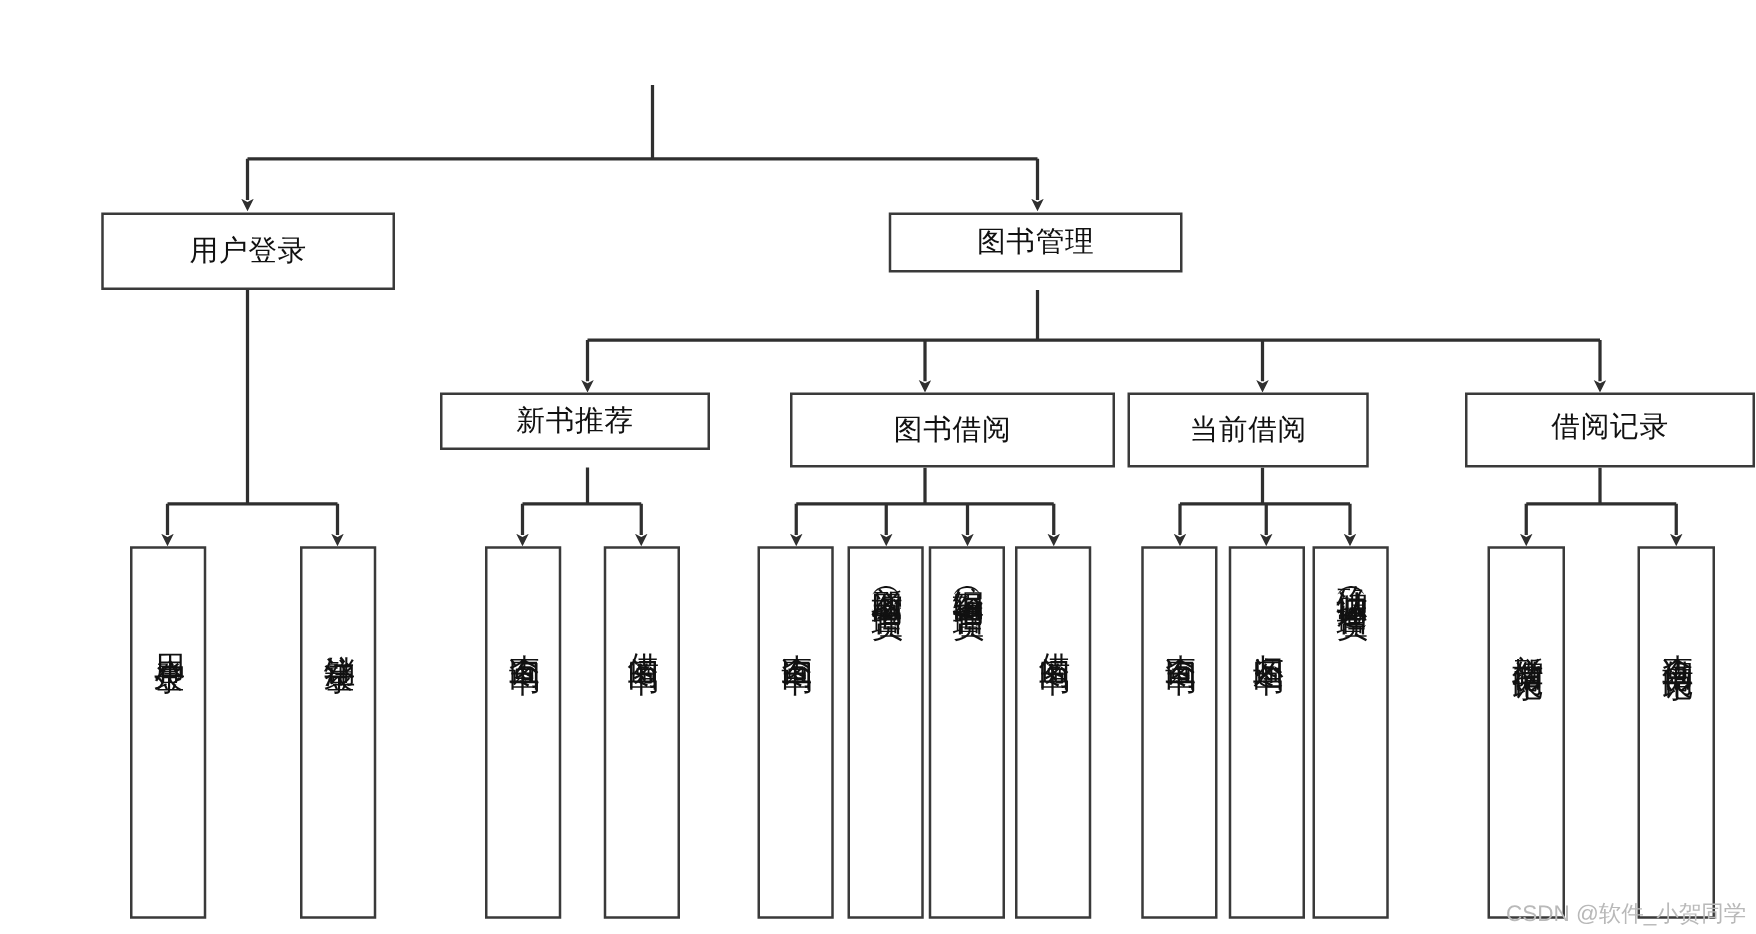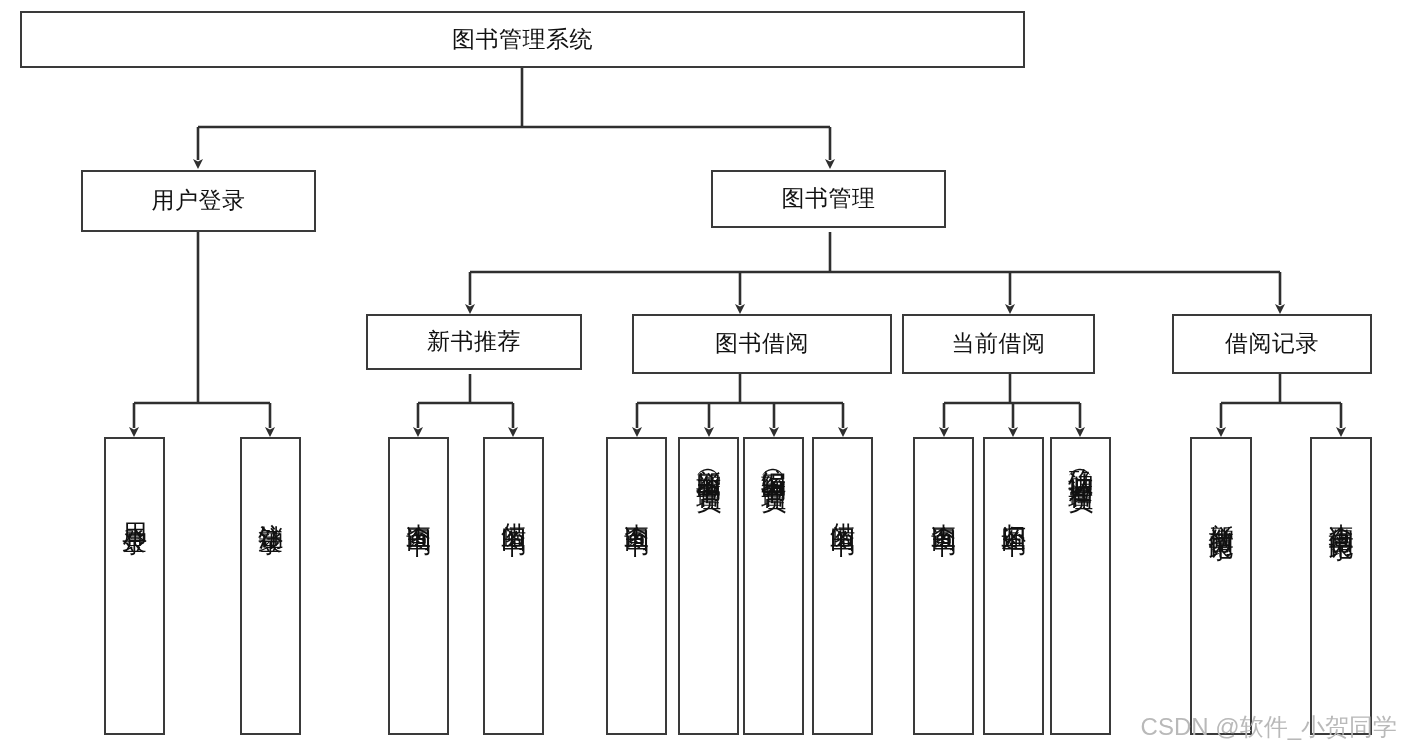--- a/index.html
+++ b/index.html
@@ -60,21 +60,21 @@
   .node.vert.mid .lbl {
     margin-top: 58px;
   }
   .node.vert.top .lbl {
     margin-top: 4px;
   }
   .watermark {
     position: absolute;
     right: 8px;
     bottom: 4px;
-    font-size: 24px;
+    font-size: 18px;
     color: #b9b9b9;
     white-space: nowrap;
     user-select: none;
   }
 </style>
 </head>
 <body>
 
 <div id="diagram-root">
 
@@ -121,41 +121,38 @@
       <path d="M1013,403 L1013,428" marker-end="url(#arrow)"></path>
       <path d="M1080,403 L1080,428" marker-end="url(#arrow)"></path>
 
       <path d="M1280,374 L1280,403"></path>
       <path d="M1221,403 L1341,403"></path>
       <path d="M1221,403 L1221,428" marker-end="url(#arrow)"></path>
       <path d="M1341,403 L1341,428" marker-end="url(#arrow)"></path>
     </g>
   </svg>
 
-  <div class="node horiz" style="left:20px; top:11px; width:1005px; height:57px;">
-    <span class="lbl">图书管理系统</span>
-  </div>
 
   <div class="node horiz" style="left:81px; top:170px; width:235px; height:62px;">
     <span class="lbl">用户登录</span>
   </div>
-  <div class="node horiz" style="left:711px; top:170px; width:235px; height:58px;">
+  <div class="node horiz" style="left:711px; top:170px; width:235px; height:48px;">
     <span class="lbl">图书管理</span>
   </div>
 
-  <div class="node horiz" style="left:366px; top:314px; width:216px; height:56px;">
+  <div class="node horiz" style="left:352px; top:314px; width:216px; height:46px;">
     <span class="lbl">新书推荐</span>
   </div>
   <div class="node horiz" style="left:632px; top:314px; width:260px; height:60px;">
     <span class="lbl">图书借阅</span>
   </div>
   <div class="node horiz" style="left:902px; top:314px; width:193px; height:60px;">
     <span class="lbl">当前借阅</span>
   </div>
-  <div class="node horiz" style="left:1172px; top:314px; width:200px; height:60px;">
+  <div class="node horiz" style="left:1172px; top:314px; width:232px; height:60px;font-family:Liberation Mono, monospace;">
     <span class="lbl">借阅记录</span>
   </div>
 
   <div class="node vert mid" style="left:104px; top:437px; width:61px; height:298px;">
     <span class="lbl">用户登录</span>
   </div>
   <div class="node vert mid" style="left:240px; top:437px; width:61px; height:298px;">
     <span class="lbl">注销登录</span>
   </div>
 

